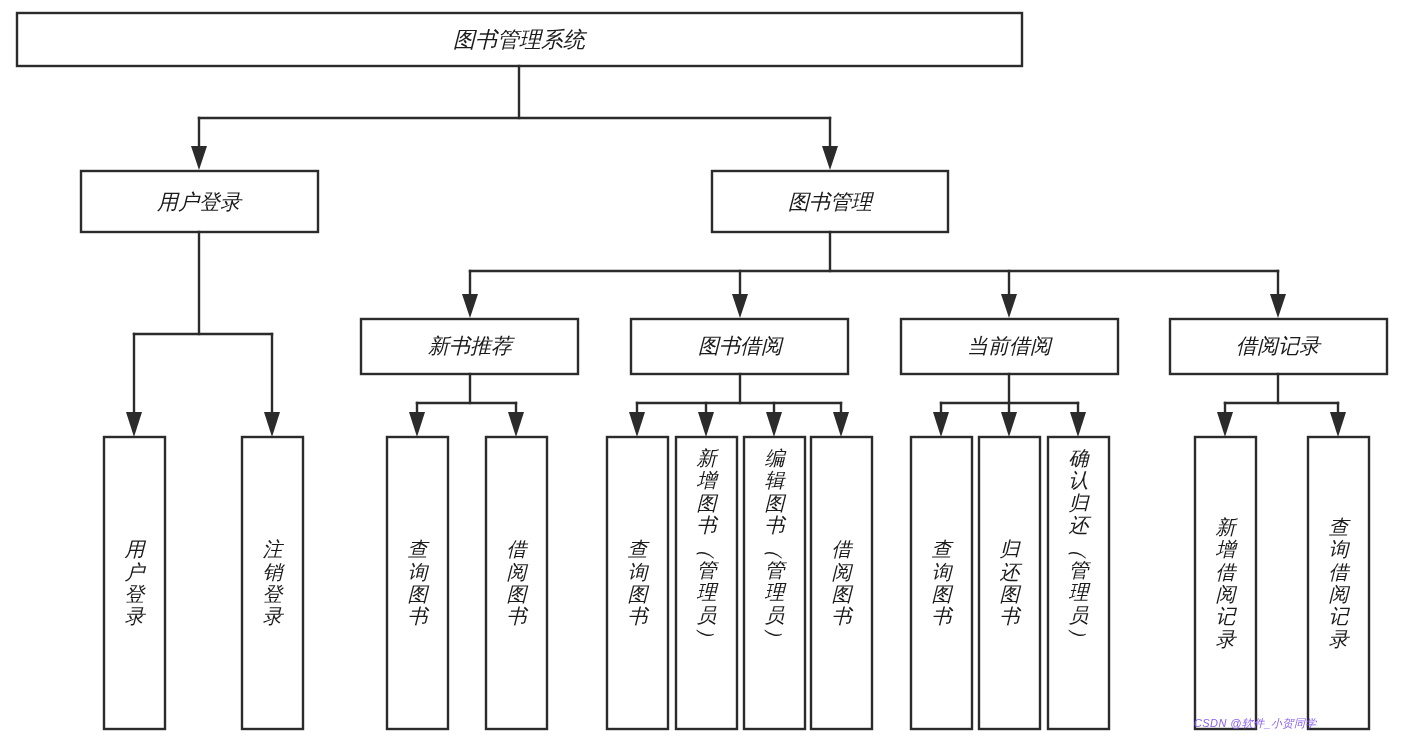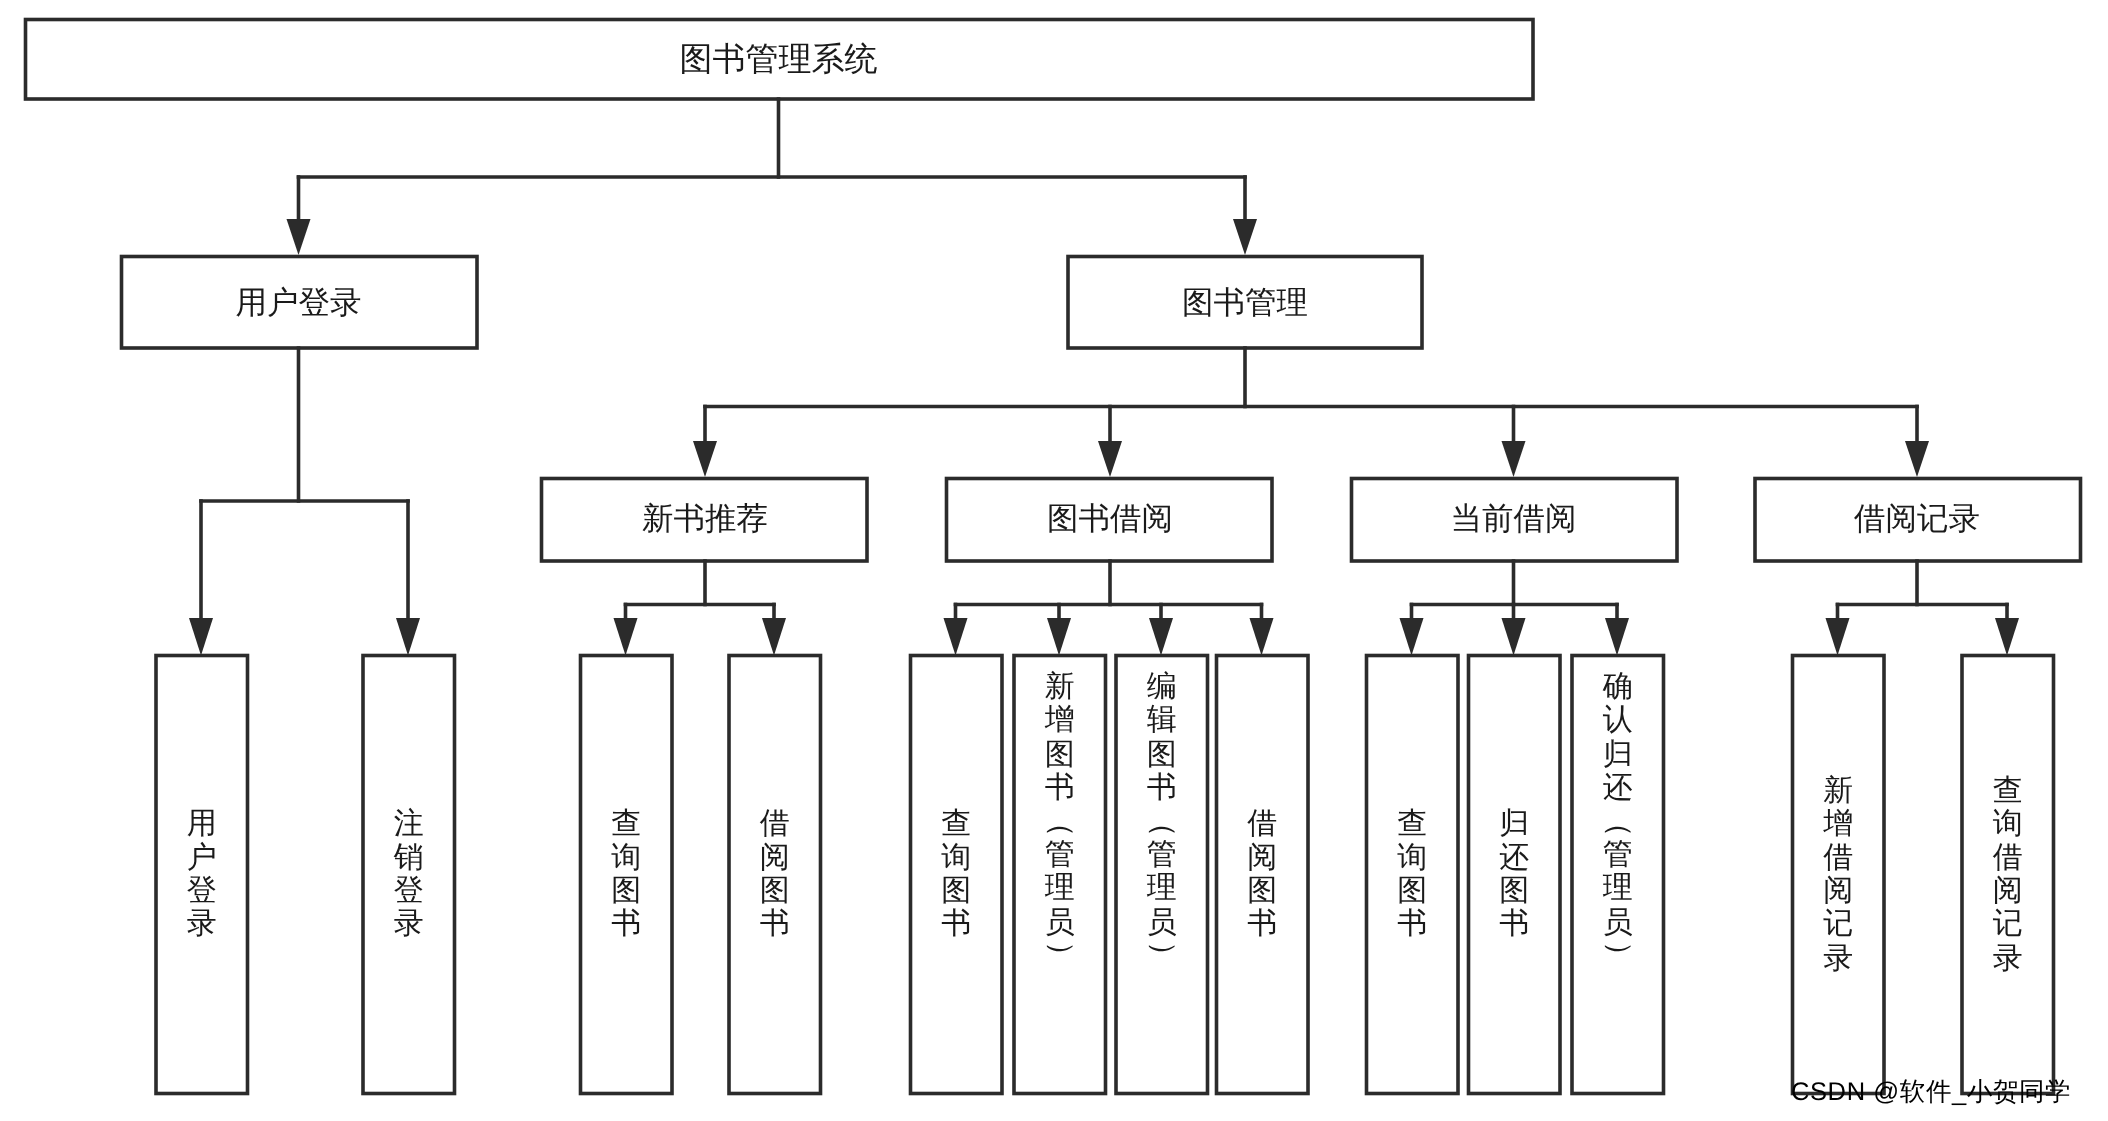--- a/index.html
+++ b/index.html
@@ -11,20 +11,21 @@
     width: 1405px;
     height: 747px;
     font-family: "Liberation Sans", "DejaVu Sans", sans-serif;
     overflow: hidden;
     position: relative;
   }
   #diagram-root {
     position: relative;
     width: 1405px;
     height: 747px;
+    font-style: italic;
   }
   svg#diagram-svg {
     position: absolute;
     left: 0;
     top: 0;
     width: 1405px;
     height: 747px;
   }
   .node-box {
     fill: #ffffff;
@@ -72,22 +73,22 @@
   .vlabel span.ch {
     display: block;
   }
   .vlabel span.rot {
     display: block;
     transform: rotate(90deg);
   }
   .watermark {
     position: absolute;
     font-family: "Liberation Sans", "DejaVu Sans", sans-serif;
-    font-size: 17px;
-    color: #000000;
+    font-size: 11px;
+    color: #8b5cf6;
     white-space: nowrap;
     letter-spacing: 0.4px;
   }
 </style>
 </head>
 <body>
 
 <div id="diagram-root">
 
   <svg id="diagram-svg" viewBox="0 0 1405 747" xmlns="http://www.w3.org/2000/svg">

